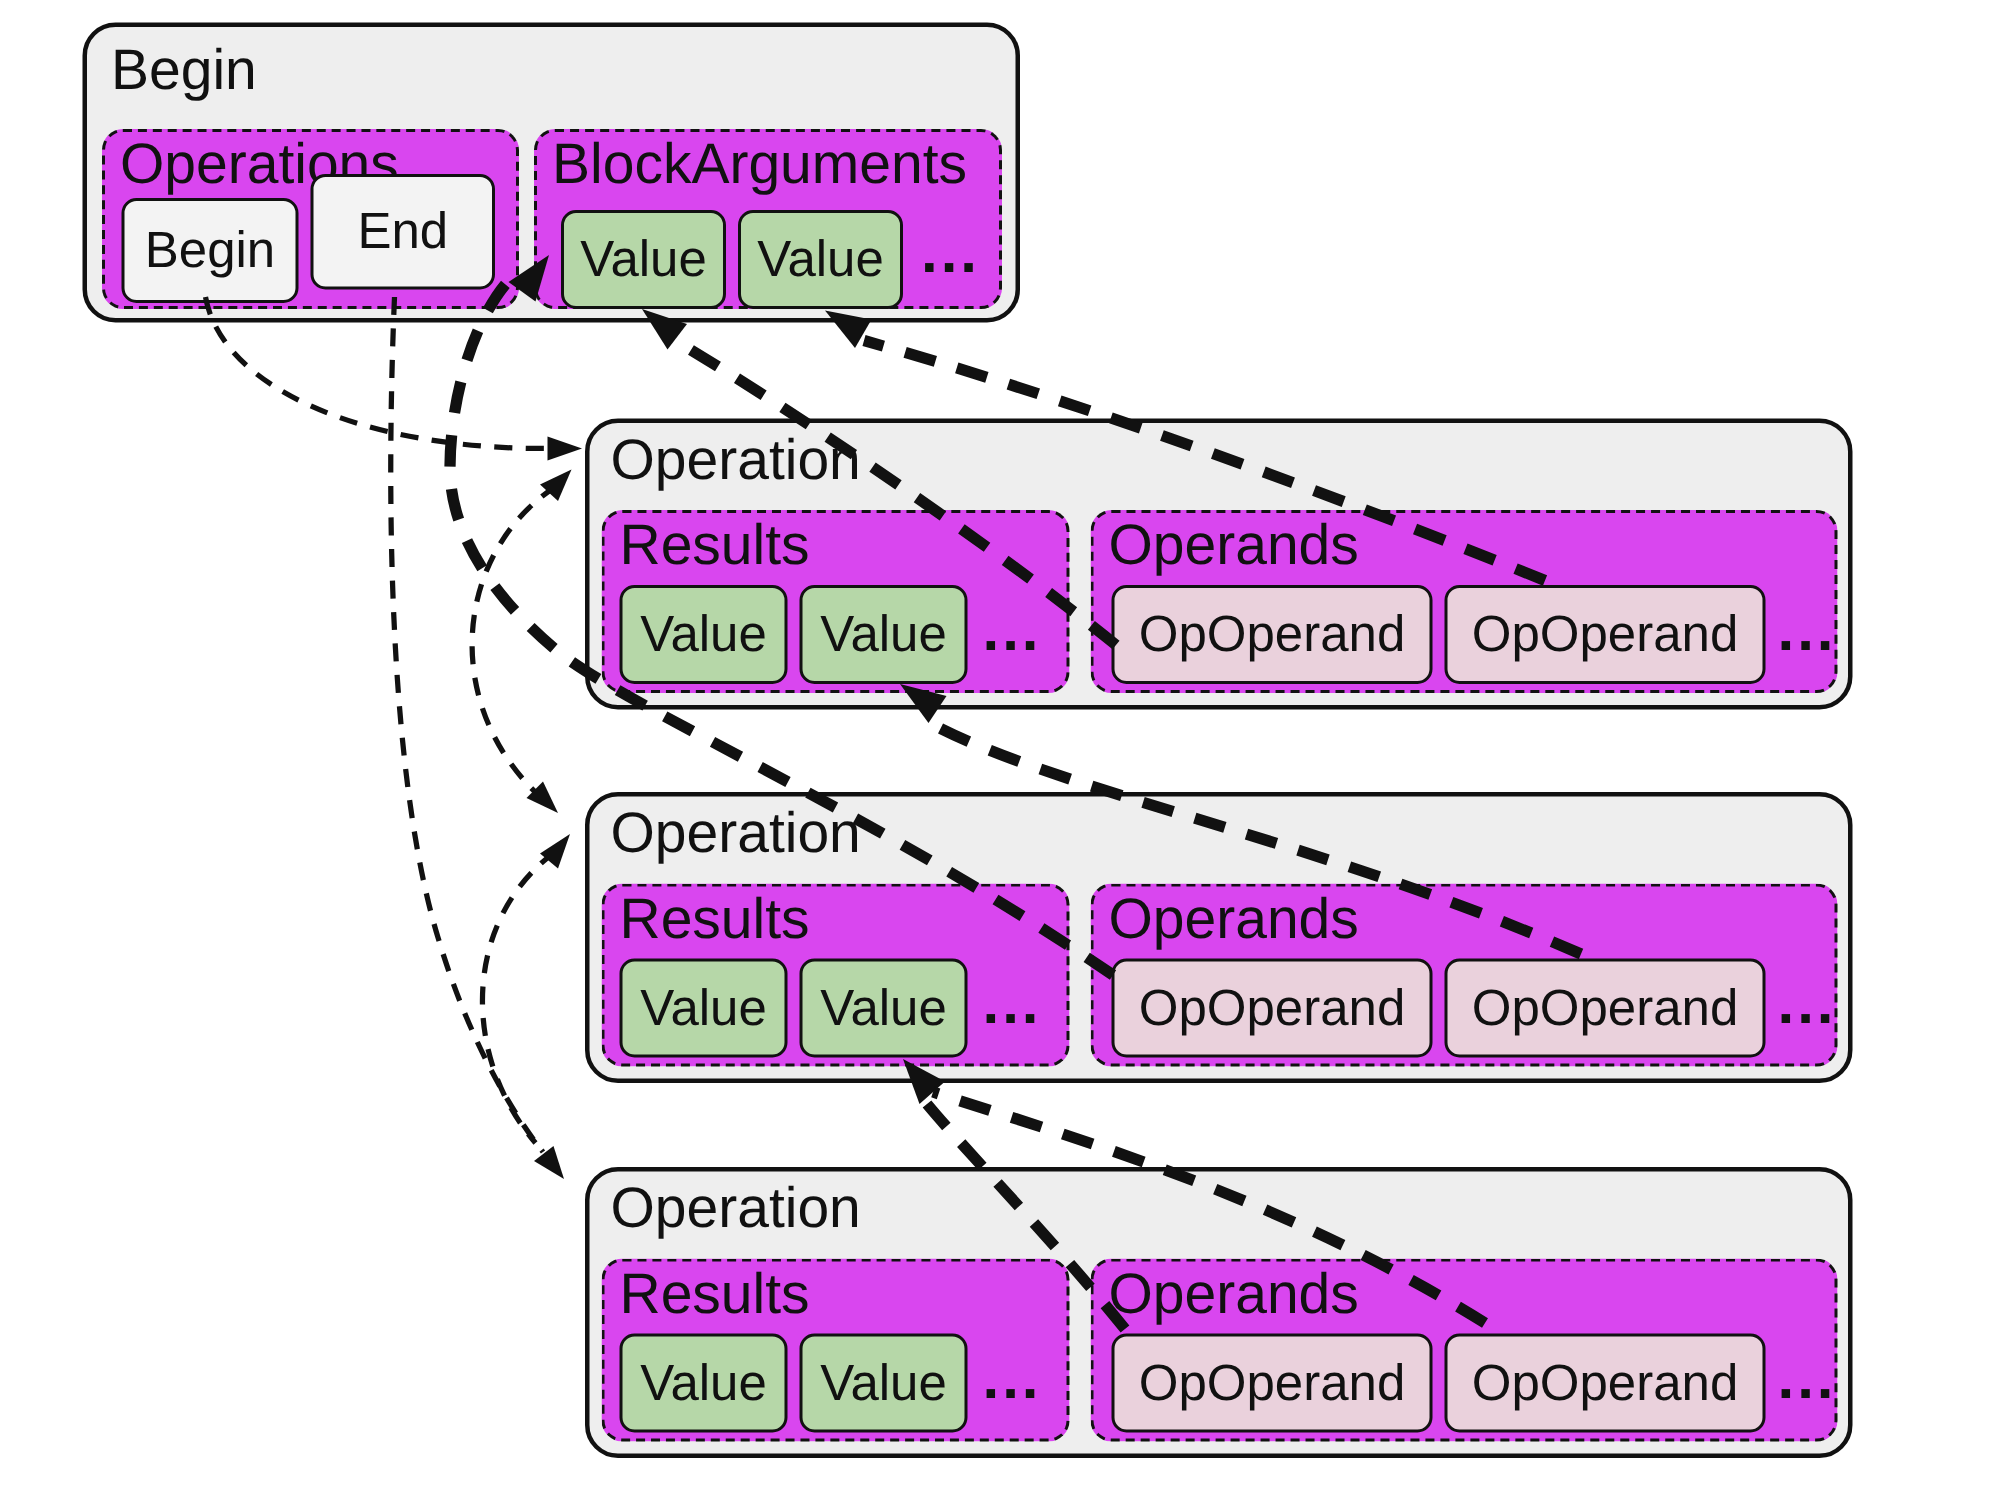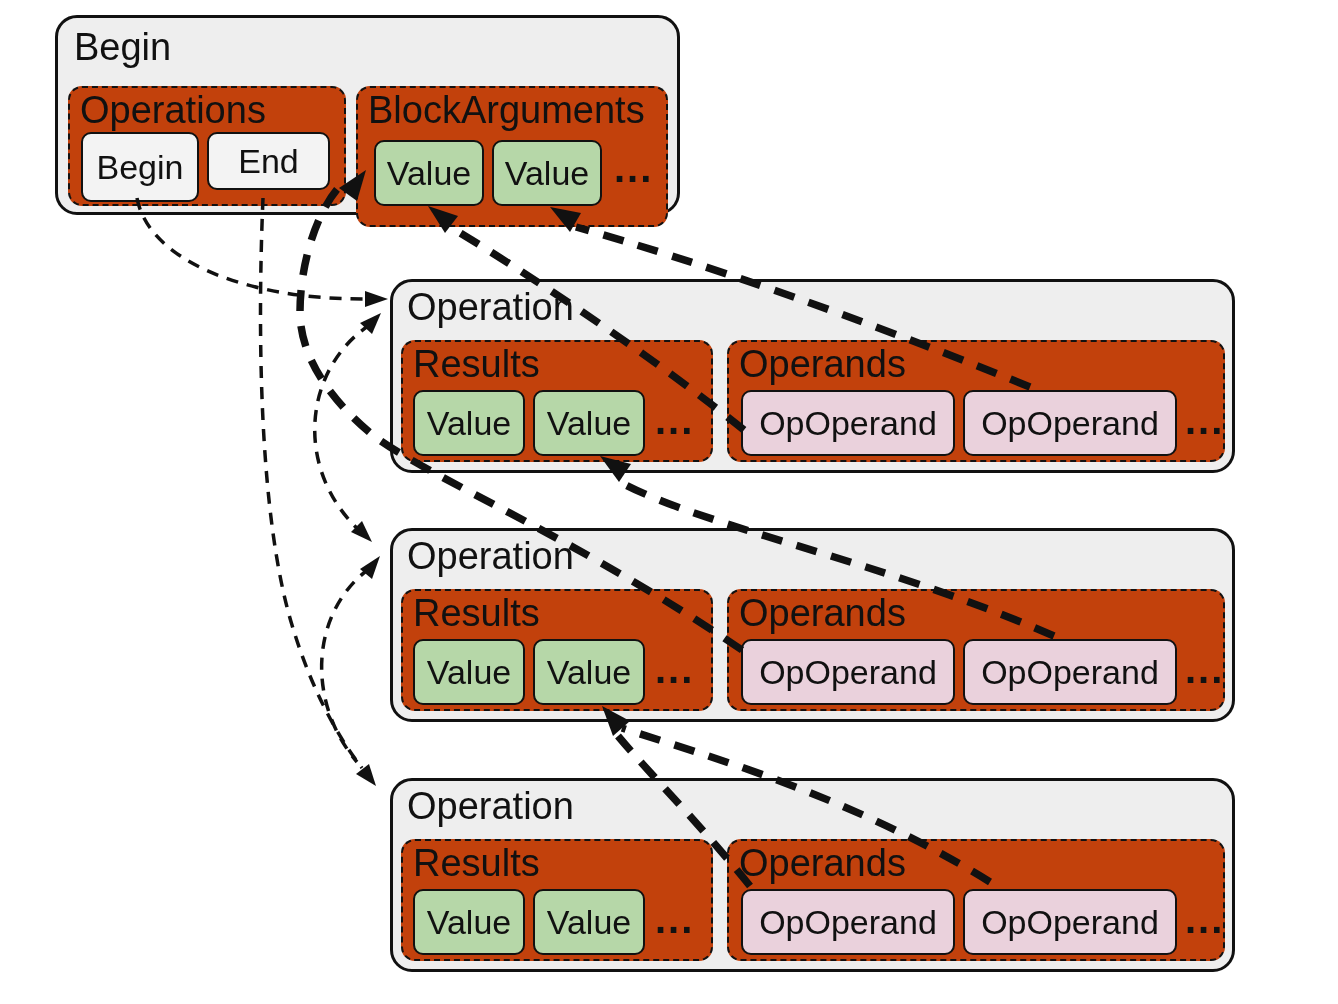--- a/index.html
+++ b/index.html
@@ -1,20 +1,20 @@
 <!DOCTYPE html>
 <html><head>
 <meta charset="utf-8">
 <style>
   html,body{margin:0;padding:0;background:#ffffff;}
   .canvas{position:relative;width:1338px;height:1004px;background:#ffffff;
           font-family:"Liberation Sans", sans-serif;color:#111;overflow:hidden;}
   .box{position:absolute;background:#eeeeee;border:3px solid #111;border-radius:22px;box-sizing:border-box;}
   .box-title{position:absolute;font-size:38px;line-height:42px;white-space:nowrap;}
-  .container{position:absolute;background:#c2410c;border:2.5px dashed #111;border-radius:14px;box-sizing:border-box;}
+  .container{position:absolute;background:#d946ef;border:2.5px dashed #111;border-radius:14px;box-sizing:border-box;}
   .container-title{position:absolute;left:10px;top:0px;font-size:38px;line-height:44px;white-space:nowrap;}
   .leaf{position:absolute;border:2.5px solid #111;border-radius:10px;box-sizing:border-box;
         display:flex;align-items:center;justify-content:center;font-size:34px;white-space:nowrap;}
   .leaf.gray{background:#f3f3f3;}
   .leaf.green{background:#b6d7a8;}
   .leaf.pink{background:#ead1dc;}
   .ellipsis{position:absolute;font-size:40px;font-weight:bold;letter-spacing:2px;}
   svg.arrows{position:absolute;left:0;top:0;width:1338px;height:1004px;z-index:6;pointer-events:none;}
   .thin{fill:none;stroke:#111;stroke-width:3.5;stroke-dasharray:12 9;}
   .thick{fill:none;stroke:#111;stroke-width:7.5;stroke-dasharray:21 15;}
@@ -24,24 +24,24 @@
 <body>
 
 <div class="canvas">
 
   <div class="box" style="left:55px;top:15px;width:625px;height:200px;">
     <div class="box-title" style="left:16px;top:8px;">Begin</div>
 
     <div class="container" style="left:10px;top:68px;width:278px;height:120px;">
       <div class="container-title">Operations</div>
       <div class="leaf gray" style="left:11px;top:44px;width:118px;height:70px;">Begin</div>
-      <div class="leaf gray" style="left:137px;top:44px;width:123px;height:58px;">End</div>
+      <div class="leaf gray" style="left:137px;top:28px;width:123px;height:77px;">End</div>
     </div>
 
-    <div class="container" style="left:298px;top:68px;width:312px;height:141px;">
+    <div class="container" style="left:298px;top:68px;width:312px;height:120px;">
       <div class="container-title">BlockArguments</div>
       <div class="leaf green" style="left:16px;top:52px;width:110px;height:66px;">Value</div>
       <div class="leaf green" style="left:134px;top:52px;width:110px;height:66px;">Value</div>
       <div class="ellipsis" style="left:256px;top:58px;">...</div>
     </div>
   </div>
 
   <div class="box" style="left:390px;top:279px;width:845px;height:194px;">
     <div class="box-title" style="left:14px;top:4px;">Operation</div>
     <div class="container" style="left:8px;top:58px;width:312px;height:122px;">

